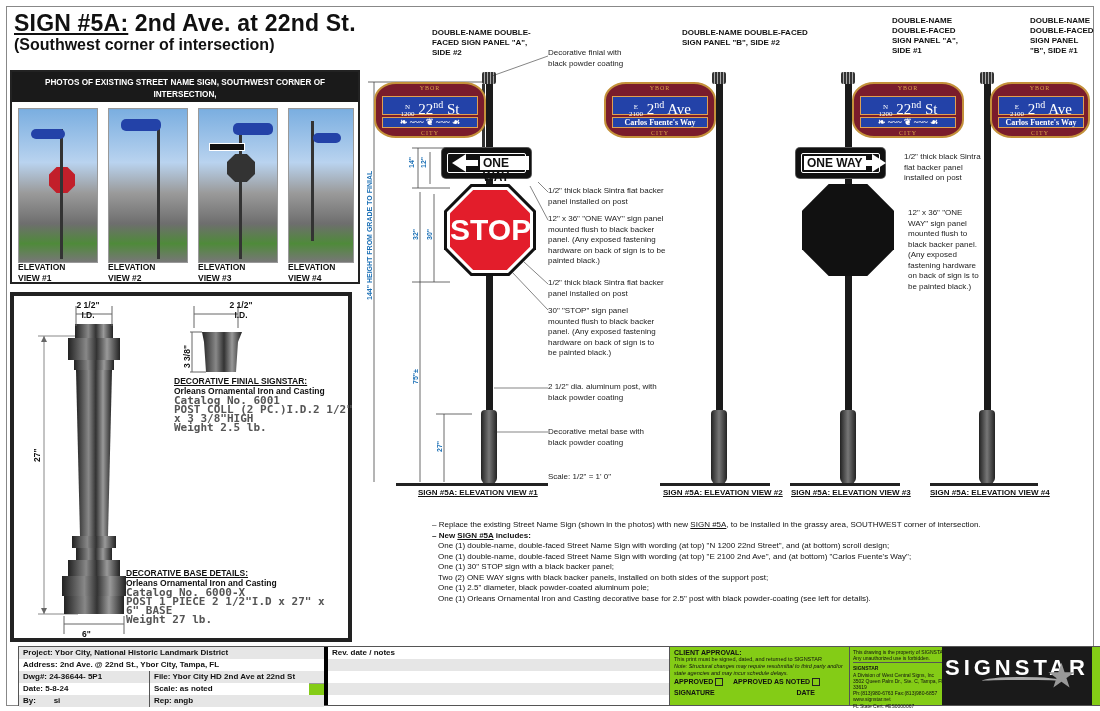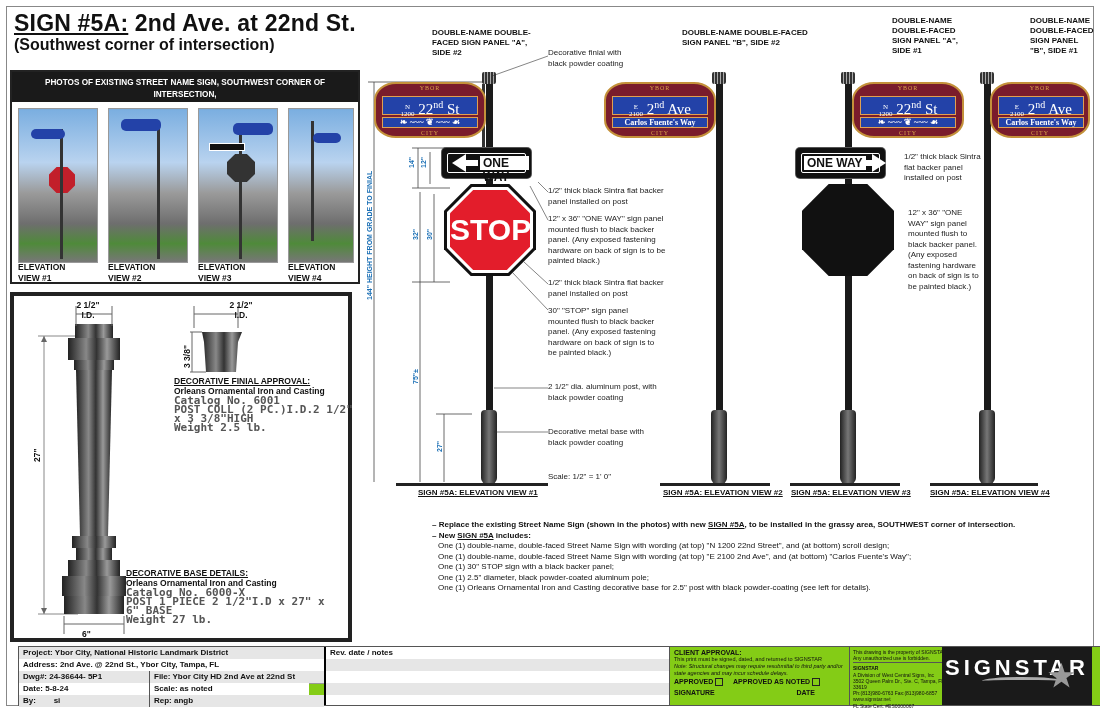--- a/index.html
+++ b/index.html
@@ -139,21 +139,21 @@
     <line x1="8" y1="70" x2="24" y2="70" stroke="#666"></line>
     <line x1="10" y1="30" x2="10" y2="70" stroke="#666"></line>
   </svg>
   <div class="abs small-b" style="left:210px;top:4px;font-size:8.5px;text-align:center;width:34px;line-height:10px">
       <div>2 1/2"</div>
       <div>I.D.</div>
     </div>
   <div class="abs small-b" style="left:168px;top:72px;transform:rotate(-90deg);transform-origin:left top;font-size:8.5px">3 3/8"</div>
 
   <div class="abs" style="left:160px;top:80px;width:180px">
-    <div class="small-b" style="text-decoration:underline">DECORATIVE FINIAL APPROVAL:</div>
+    <div class="small-b" style="text-decoration:underline">DECORATIVE FINIAL SIGNSTAR:</div>
     <div class="small-b">Orleans Ornamental Iron and Casting</div>
     <div class="cat">Catalog No. 6001</div>
     <div class="cat">POST COLL (2 PC.)I.D.2 1/2" x 3 3/8"HIGH</div>
     <div class="cat">Weight 2.5 lb.</div>
   </div>
 
   <div class="abs" style="left:112px;top:272px;width:200px">
     <div class="small-b" style="text-decoration:underline">DECORATIVE BASE DETAILS:</div>
     <div class="small-b">Orleans Ornamental Iron and Casting</div>
     <div class="cat">Catalog No. 6000-X</div>
@@ -274,41 +274,42 @@
   <div class="ybor">YBOR</div>
   <div class="sign-top" style="width:86px"><small><span>E</span><br><span>2100</span></small> <span>2</span><sup>nd</sup><span> Ave</span></div>
   <div class="sign-bot" style="width:86px">Carlos Fuente's Way</div>
   <div class="city">CITY</div>
 </div>
 <div class="abs label-b" style="left:1030px;top:16px;width:64px">DOUBLE-NAME DOUBLE-FACED SIGN PANEL "B", SIDE #1</div>
 <div class="ground" style="left:930px;top:483px;width:108px"></div>
 <div class="elev-cap" style="left:930px">SIGN #5A: ELEVATION VIEW #4</div>
 
 <div class="abs" style="left:432px;top:520px;width:660px;font-size:8px;line-height:10.5px">
-  <div style="font-weight:bold"><span>– Replace the existing Street Name Sign (shown in the photos) with new </span><u>SIGN #5A</u><span>, to be installed in the grassy area, SOUTHWEST corner of intersection.</span></div>
+  <div style="font-weight:normal"><span>– Replace the existing Street Name Sign (shown in the photos) with new </span><u>SIGN #5A</u><span>, to be installed in the grassy area, SOUTHWEST corner of intersection.</span></div>
   <div style="font-weight:bold"><span>– New </span><u>SIGN #5A</u><span> includes:</span></div>
   <div style="padding-left:6px">
     <div>One (1) double-name, double-faced Street Name Sign with wording (at top) "N 1200 22nd Street", and (at bottom) scroll design;</div>
     <div>One (1) double-name, double-faced Street Name Sign with wording (at top) "E 2100 2nd Ave", and (at bottom) "Carlos Fuente's Way";</div>
     <div>One (1) 30" STOP sign with a black backer panel;</div>
+    <div>Two (2) ONE WAY signs with black backer panels, installed on both sides of the support post;</div>
     <div>One (1) 2.5" diameter, black powder-coated aluminum pole;</div>
     <div>One (1) Orleans Ornamental Iron and Casting decorative base for 2.5" post with black powder-coating (see left for details).</div>
   </div>
 </div>
 
 <div class="abs title-block">
   <div class="tb-row" style="left:0;top:0;width:305px">Project:  Ybor City, National Historic Landmark District</div>
   <div class="tb-row" style="left:0;top:12px;width:305px;background:#fff">Address:  2nd Ave. @ 22nd St., Ybor City, Tampa, FL</div>
   <div class="tb-row" style="left:0;top:24px;width:130px">Dwg#:  24-36644- 5P1</div>
   <div class="tb-row" style="left:130px;top:24px;width:175px;border-left:1px solid #555">File: Ybor City HD 2nd Ave at 22nd St</div>
   <div class="tb-row" style="left:0;top:36px;width:130px;background:#fff">Date:  5-8-24</div>
   <div class="tb-row" style="left:130px;top:36px;width:160px;background:#fff;border-left:1px solid #555">Scale:  as noted</div>
   <div class="tb-row" style="left:0;top:48px;width:130px;border-bottom:none"><span>By:</span>&nbsp;&nbsp;&nbsp;&nbsp;&nbsp;&nbsp;&nbsp;&nbsp;<span>si</span></div>
   <div class="tb-row" style="left:130px;top:48px;width:175px;border-left:1px solid #555;border-bottom:none">Rep:  angb</div>
-  <div class="tb-row" style="left:305px;top:0;width:345px;height:58px;background:#fff;border-left:2px solid #000000;border-bottom:none">
+  <div class="tb-row" style="left:305px;top:0;width:345px;height:58px;background:#fff;border-left:4px solid #000000;border-bottom:none">
     <span>Rev. date / notes</span>
     <div style="position:absolute;left:0;top:12px;width:100%;height:12px;background:#e6e6e6"></div>
     <div style="position:absolute;left:0;top:36px;width:100%;height:12px;background:#e6e6e6"></div>
   </div>
   <div class="abs" style="left:650px;top:0;width:180px;height:58px;border-left:1px solid #555;padding:2px 4px;font-size:5.5px;line-height:7px">
     <div style="font-size:7px;font-weight:bold">CLIENT APPROVAL:</div>
     <div>This print must be signed, dated, and returned to SIGNSTAR</div>
     <div style="font-style:italic">Note: Structural changes may require resubmittal to third party and/or state agencies and may incur schedule delays.</div>
     <div style="font-size:7px;font-weight:bold;margin-top:1px"><span>APPROVED</span><span class="chk"></span>&nbsp;&nbsp;&nbsp;&nbsp;&nbsp;<span>APPROVED AS NOTED</span><span class="chk"></span></div>
     <div style="font-size:7px;font-weight:bold;margin-top:3px;display:flex;justify-content:space-between;padding-right:30px">

